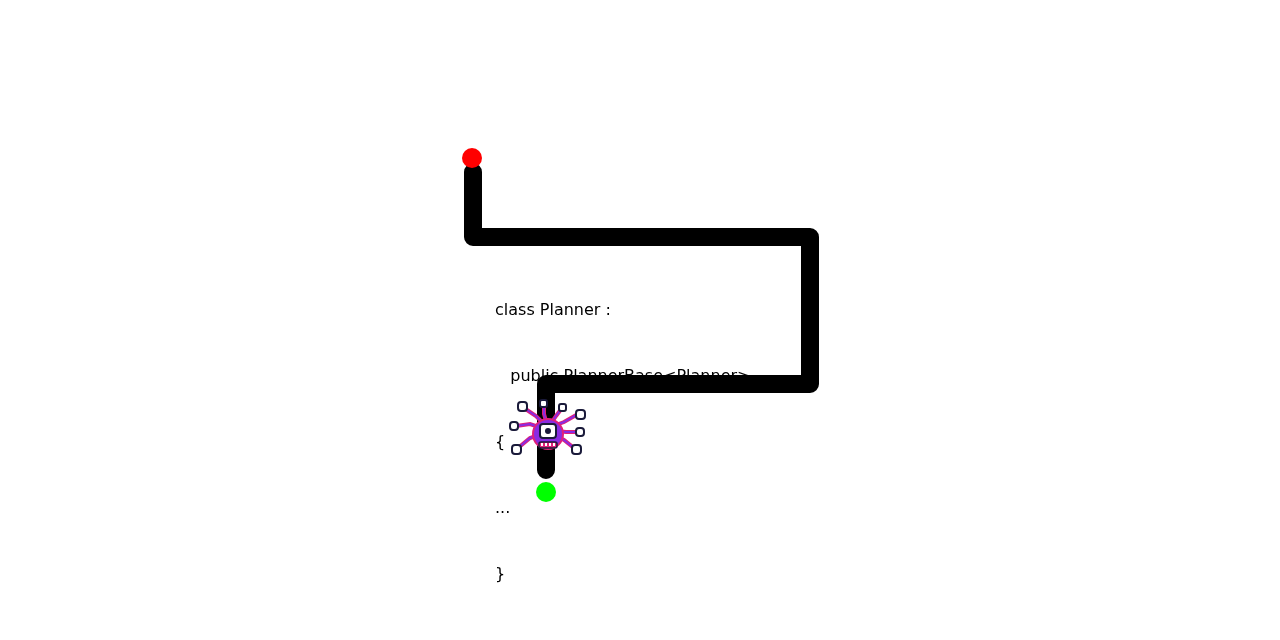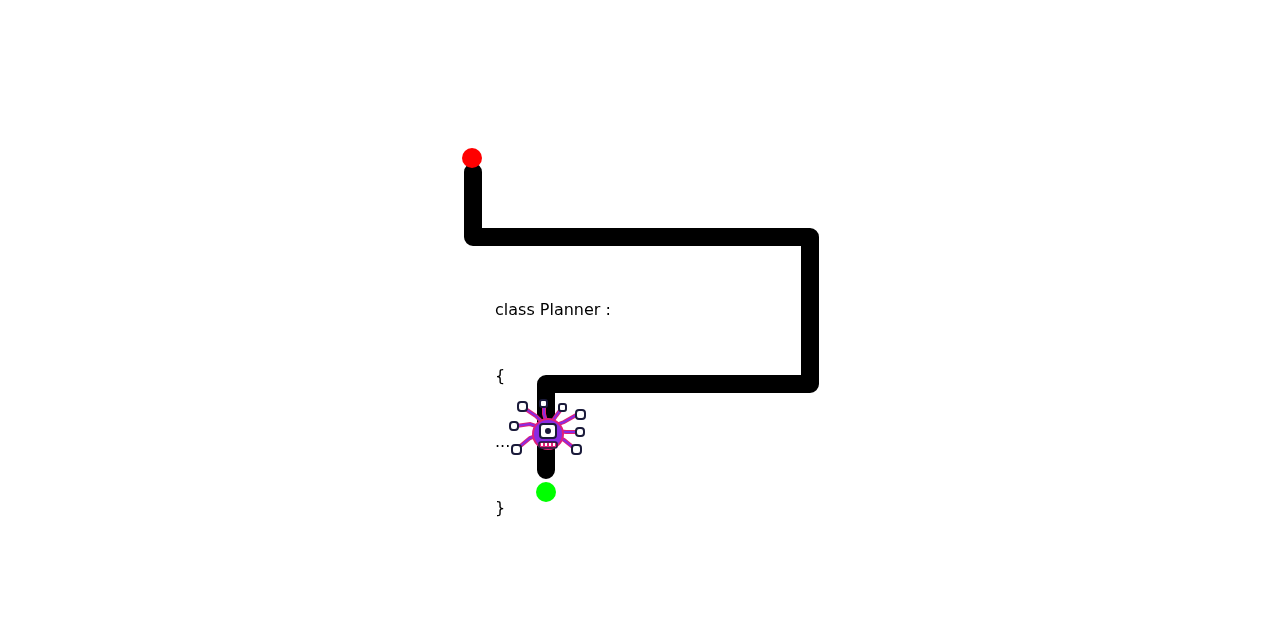--- a/index.html
+++ b/index.html
@@ -55,20 +55,21 @@
 
   <svg class="maze-path" width="1280" height="640">
     <polyline id="path-line" points="473,172 473,237 810,237 810,384 546,384 546,470" fill="none" stroke="#000000" stroke-width="18" stroke-linejoin="round" stroke-linecap="round"></polyline>
   </svg>
 
   <div class="dot start-dot" id="start-dot" style="background: rgb(255, 0, 0);"></div>
   <div class="dot goal-dot" id="goal-dot" style="background: rgb(0, 255, 0);"></div>
 
   <div class="code-block">
     <span class="code-line">class Planner :</span>
+    <span class="code-line">   public PlannerBase&lt;Planner&gt;</span>
     <span class="code-line">{</span>
     <span class="code-line">...</span>
     <span class="code-line">}</span>
   </div>
 
   <svg class="monster" viewBox="0 0 84 62">
 
     <g stroke="#e0207a" stroke-width="4" fill="none" stroke-linecap="round">
       <path d="M42 30 L30 18 L18 10"></path>
       <path d="M42 30 L38 16 L38 6"></path>

